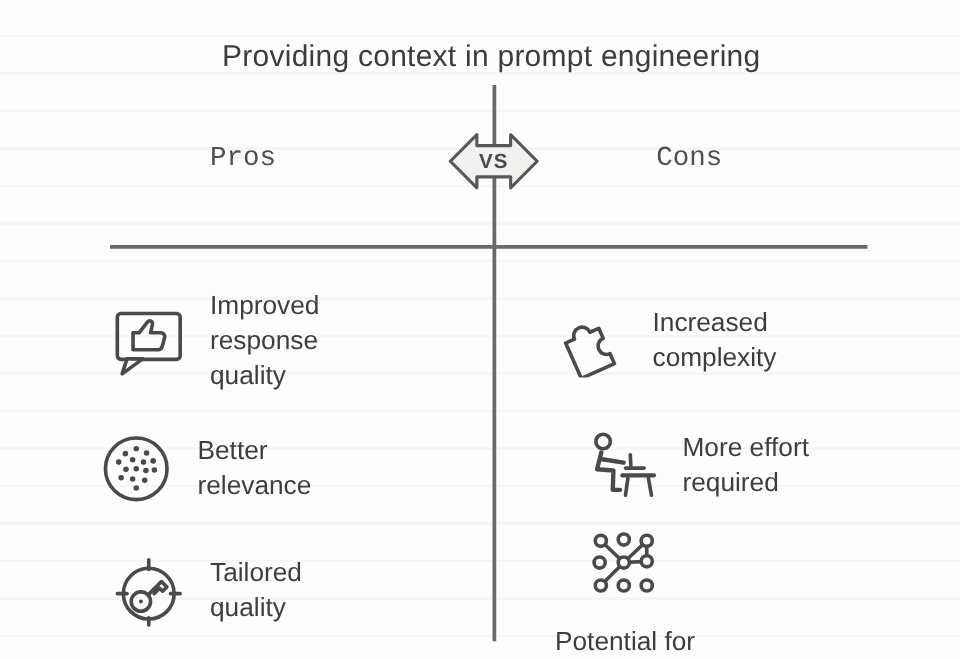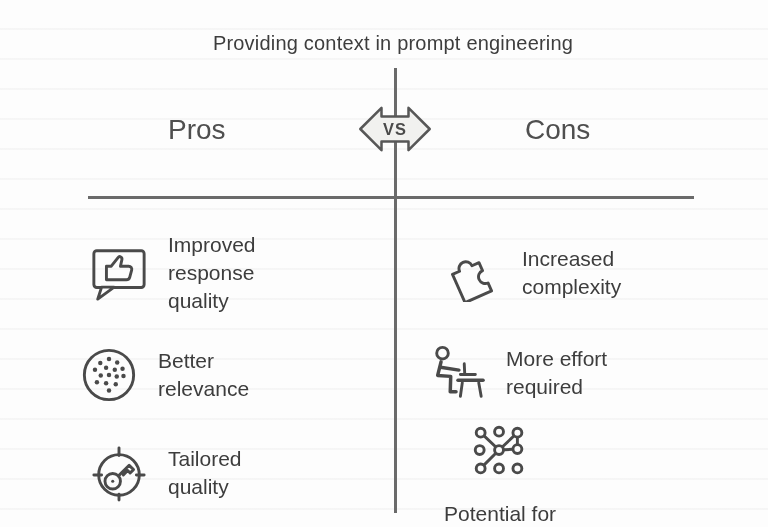--- a/index.html
+++ b/index.html
@@ -24,29 +24,30 @@
     background:
       repeating-linear-gradient(180deg,
         rgba(0,0,0,0) 0px, rgba(0,0,0,0) 28px,
         rgba(110,110,110,0.05) 28px, rgba(110,110,110,0.05) 30px),
       var(--bg);
   }
   .title {
     position: absolute;
     top: 32px; left: 18px; width: 750px;
     text-align: center;
-    font-size: 20px;
+    font-size: 24px;
     font-weight: 400;
     letter-spacing: 0.2px;
     color: var(--text-color);
   }
   .col-label {
     position: absolute;
-    font-size: 28px;
+    font-size: 22px;
     color: #4f4f4f;
+    font-family: Liberation Mono, monospace;
   }
   .col-label.pros { left: 168px; top: 114px; }
   .col-label.cons { left: 525px; top: 114px; }
 
   .v-line {
     position: absolute;
     left: 394px; top: 68px;
     width: 2.5px; height: 445px;
     background: var(--line-color);
   }
@@ -81,21 +82,21 @@
     line-height: 28px;
     white-space: pre-line;
     color: var(--text-color);
   }
   
   .row.l1 { left: 90px;  top: 231px; }
   .row.l2 { left: 80px;  top: 346px; }
   .row.l3 { left: 90px;  top: 444px; }
   
   .row.r1 { left: 444px; top: 244px; justify-content: flex-end; }
-  .row.r2 { left: 428px; top: 344px; }
+  .row.r2 { left: 468px; top: 344px; }
   .row.r3 { left: 444px; top: 422px; flex-direction: column; }
 </style>
 </head>
 <body>
 
 <div class="canvas">
 
   <div class="title">Providing context in prompt engineering</div>
 
   <div class="col-label pros">Pros</div>

